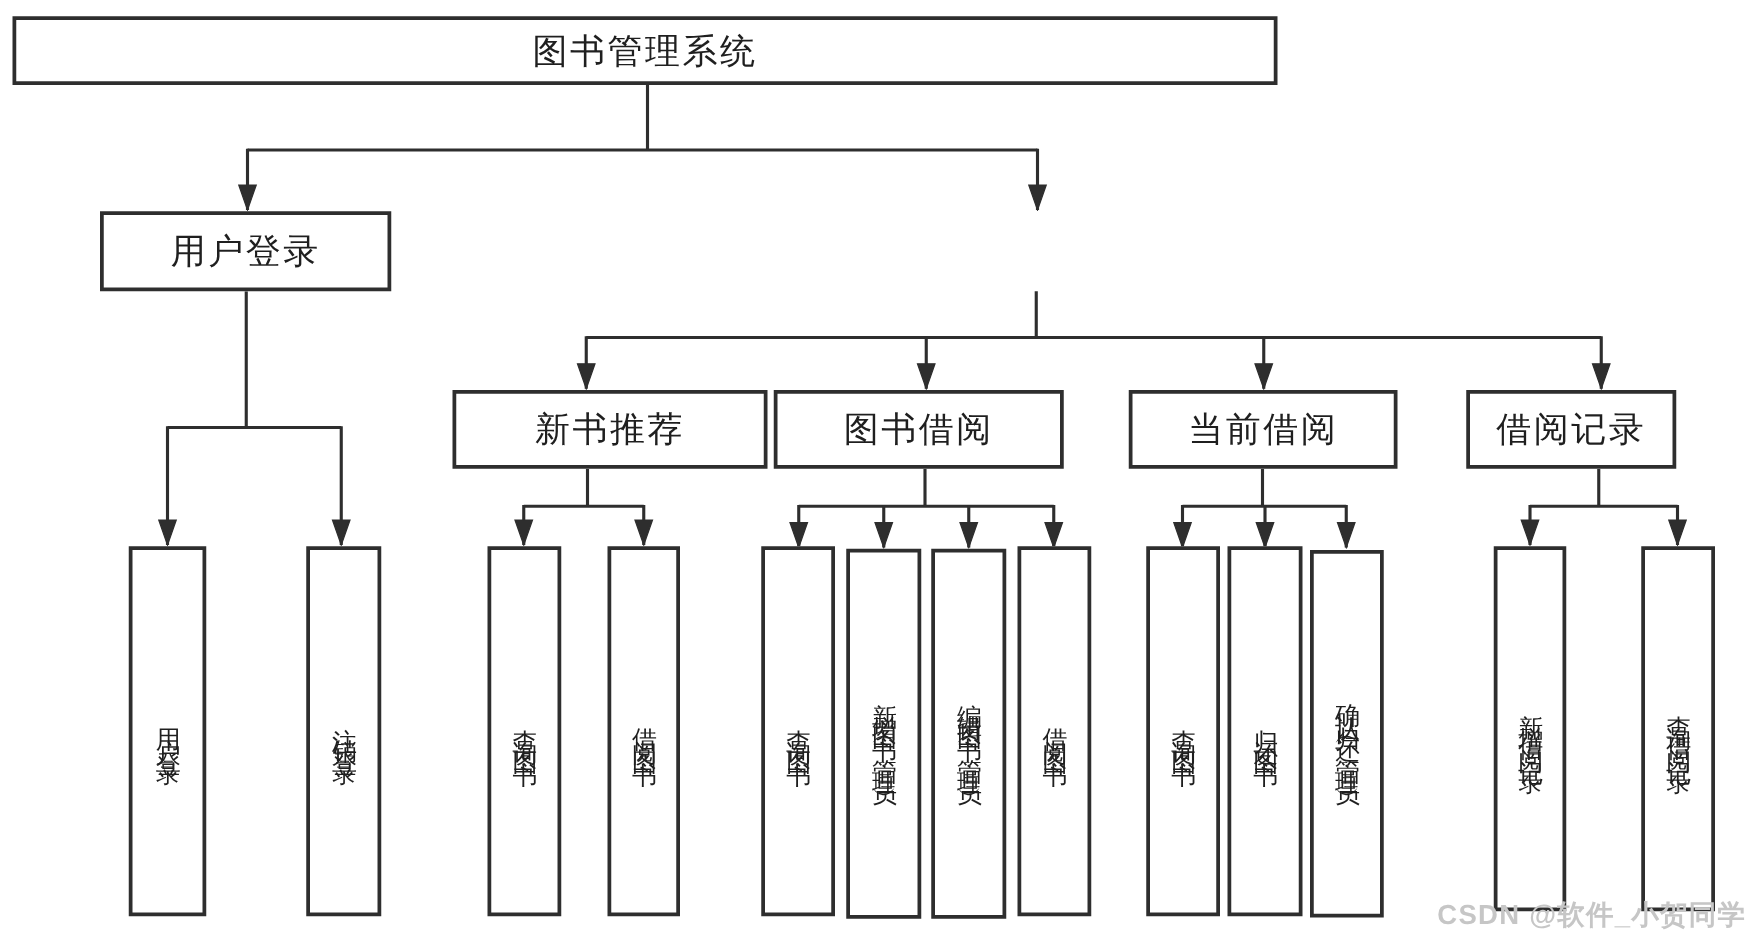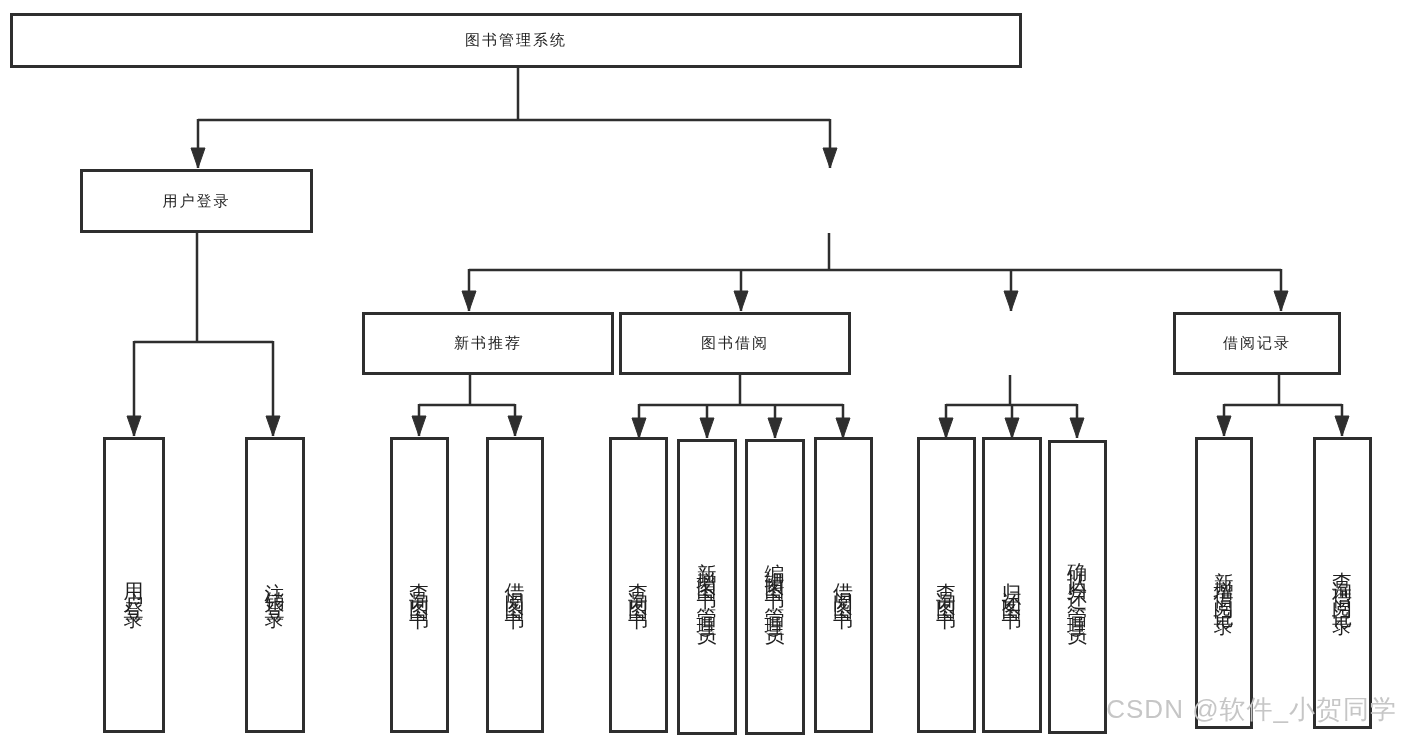--- a/index.html
+++ b/index.html
@@ -25,39 +25,40 @@
     position: absolute;
     box-sizing: border-box;
     border: 3px solid #2e2e2e;
     background: #ffffff;
     display: flex;
     align-items: center;
     justify-content: center;
     color: #1f1f1f;
   }
   .hbox {
-    font-size: 15px;
+    font-size: 28px;
     letter-spacing: 2px;
     white-space: nowrap;
   }
   .vbox .vtext {
     writing-mode: vertical-rl;
     text-orientation: mixed;
     font-size: 20px;
     line-height: 1;
     letter-spacing: 9px;
   }
   .watermark {
     position: absolute;
     right: 8px;
-    bottom: 20px;
-    font-size: 26px;
+    bottom: 0;
+    font-size: 22px;
     color: #c6c6c6;
     letter-spacing: 1px;
     white-space: nowrap;
+    font-weight: bold;
   }
 </style>
 </head>
 <body>
 
 <div class="canvas">
 
   <svg class="wires" width="1405" height="747" viewBox="0 0 1405 747" xmlns="http://www.w3.org/2000/svg">
     <defs>
       <marker id="arw" markerUnits="userSpaceOnUse" markerWidth="22" markerHeight="16" viewBox="0 0 22 16" refX="21" refY="8" orient="auto">
@@ -107,20 +108,21 @@
       <path d="M1342,404 L1342,436" marker-end="url(#arw)"></path>
     </g>
   </svg>
 
   <div class="hbox" style="left:10px; top:13px; width:1012px; height:55px;">图书管理系统</div>
 
   <div class="hbox" style="left:80px; top:169px; width:233px; height:64px;">用户登录</div>
 
   <div class="hbox" style="left:362px; top:312px; width:252px; height:63px;">新书推荐</div>
   <div class="hbox" style="left:619px; top:312px; width:232px; height:63px;">图书借阅</div>
+  <div class="hbox" style="left:903px; top:312px; width:215px; height:63px;">当前借阅</div>
   <div class="hbox" style="left:1173px; top:312px; width:168px; height:63px;">借阅记录</div>
 
   <div class="vbox" style="left:103px; top:437px; width:62px; height:296px;">
     <span class="vtext">用户登录</span>
   </div>
   <div class="vbox" style="left:245px; top:437px; width:60px; height:296px;">
     <span class="vtext">注销登录</span>
   </div>
 
   <div class="vbox" style="left:390px; top:437px; width:59px; height:296px;">

